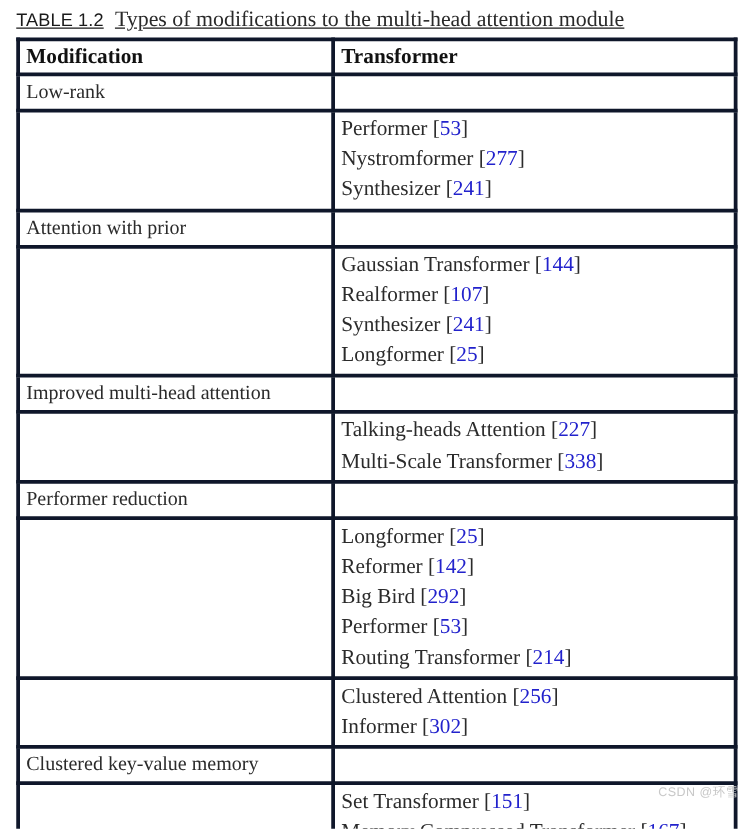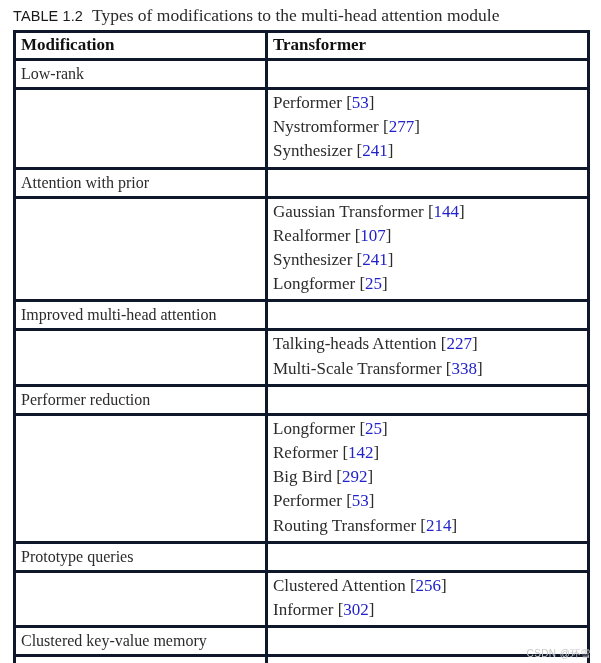--- a/index.html
+++ b/index.html
@@ -25,20 +25,21 @@
 
   
   .caption {
     position: absolute;
     left: 13px;
     top: 4px;
     width: 580px;
     height: 22px;
     white-space: nowrap;
     line-height: 22px;
+    text-decoration: underline;
   }
   .caption-label {
     font-family: "Liberation Sans", "DejaVu Sans", sans-serif;
     font-size: 14.5px;
     letter-spacing: 0.1px;
     color: #1a1a1a;
   }
   .caption-text {
     font-family: "Liberation Serif", "DejaVu Serif", serif;
     font-size: 17.5px;
@@ -101,21 +102,21 @@
   }
 
   .empty-cell {
     height: 23px;
   }
 
   
   .watermark {
     position: absolute;
     right: 10px;
-    bottom: 2px;
+    bottom: 22px;
     font-family: "Liberation Sans", "DejaVu Sans", sans-serif;
     font-size: 10px;
     color: #c8c8c8;
     letter-spacing: 0.4px;
     white-space: nowrap;
     user-select: none;
   }
 </style>
 </head>
 <body>
@@ -225,28 +226,20 @@
                 <li class="item"><span>Reformer</span> <span class="brk">[</span><span class="cite">142</span><span class="brk">]</span></li>
                 <li class="item"><span>Big Bird</span> <span class="brk">[</span><span class="cite">292</span><span class="brk">]</span></li>
                 <li class="item"><span>Performer</span> <span class="brk">[</span><span class="cite">53</span><span class="brk">]</span></li>
                 <li class="item"><span>Routing Transformer</span> <span class="brk">[</span><span class="cite">214</span><span class="brk">]</span></li>
               </ul>
             </div>
           </td>
         </tr>
         <tr>
           <td>
-            <div class="cell-pad cat-text">Prototype queries</div>
-          </td>
-          <td>
-            <div class="cell-pad empty-cell"></div>
-          </td>
-        </tr>
-        <tr>
-          <td>
             <div class="cell-pad" style="height: 49.4px;"></div>
           </td>
           <td>
             <div class="cell-pad">
               <ul class="item-list">
                 <li class="item"><span>Clustered Attention</span> <span class="brk">[</span><span class="cite">256</span><span class="brk">]</span></li>
                 <li class="item"><span>Informer</span> <span class="brk">[</span><span class="cite">302</span><span class="brk">]</span></li>
               </ul>
             </div>
           </td>

